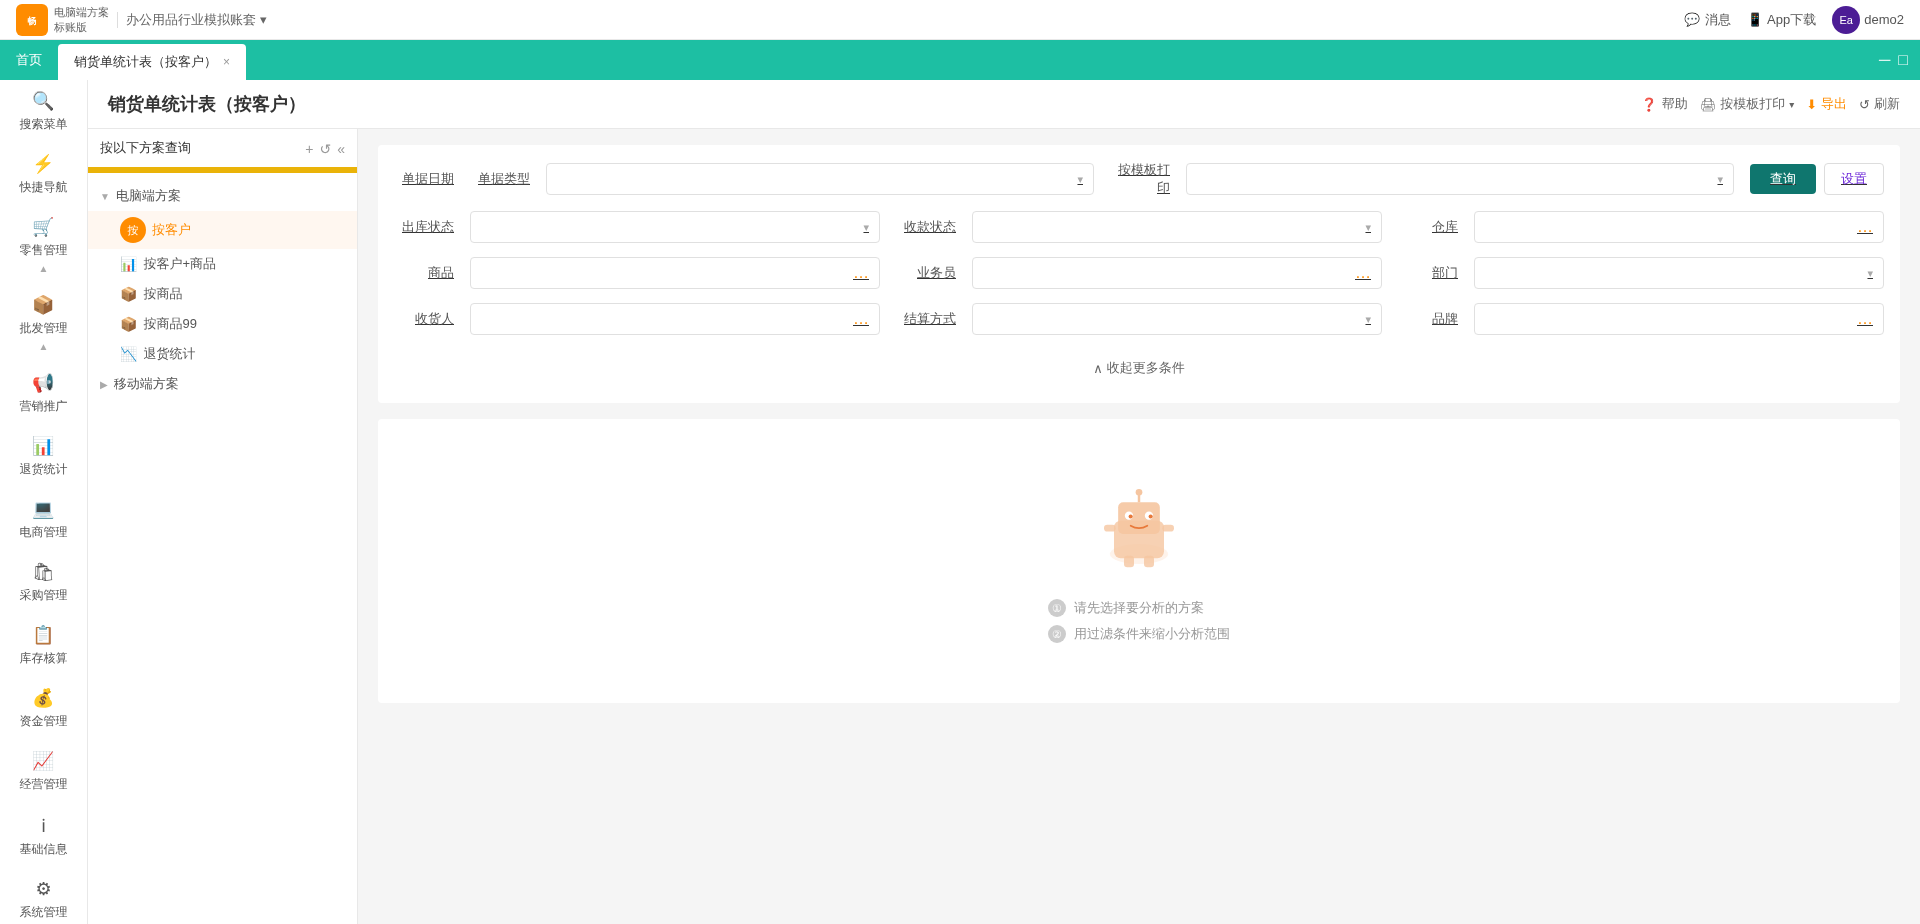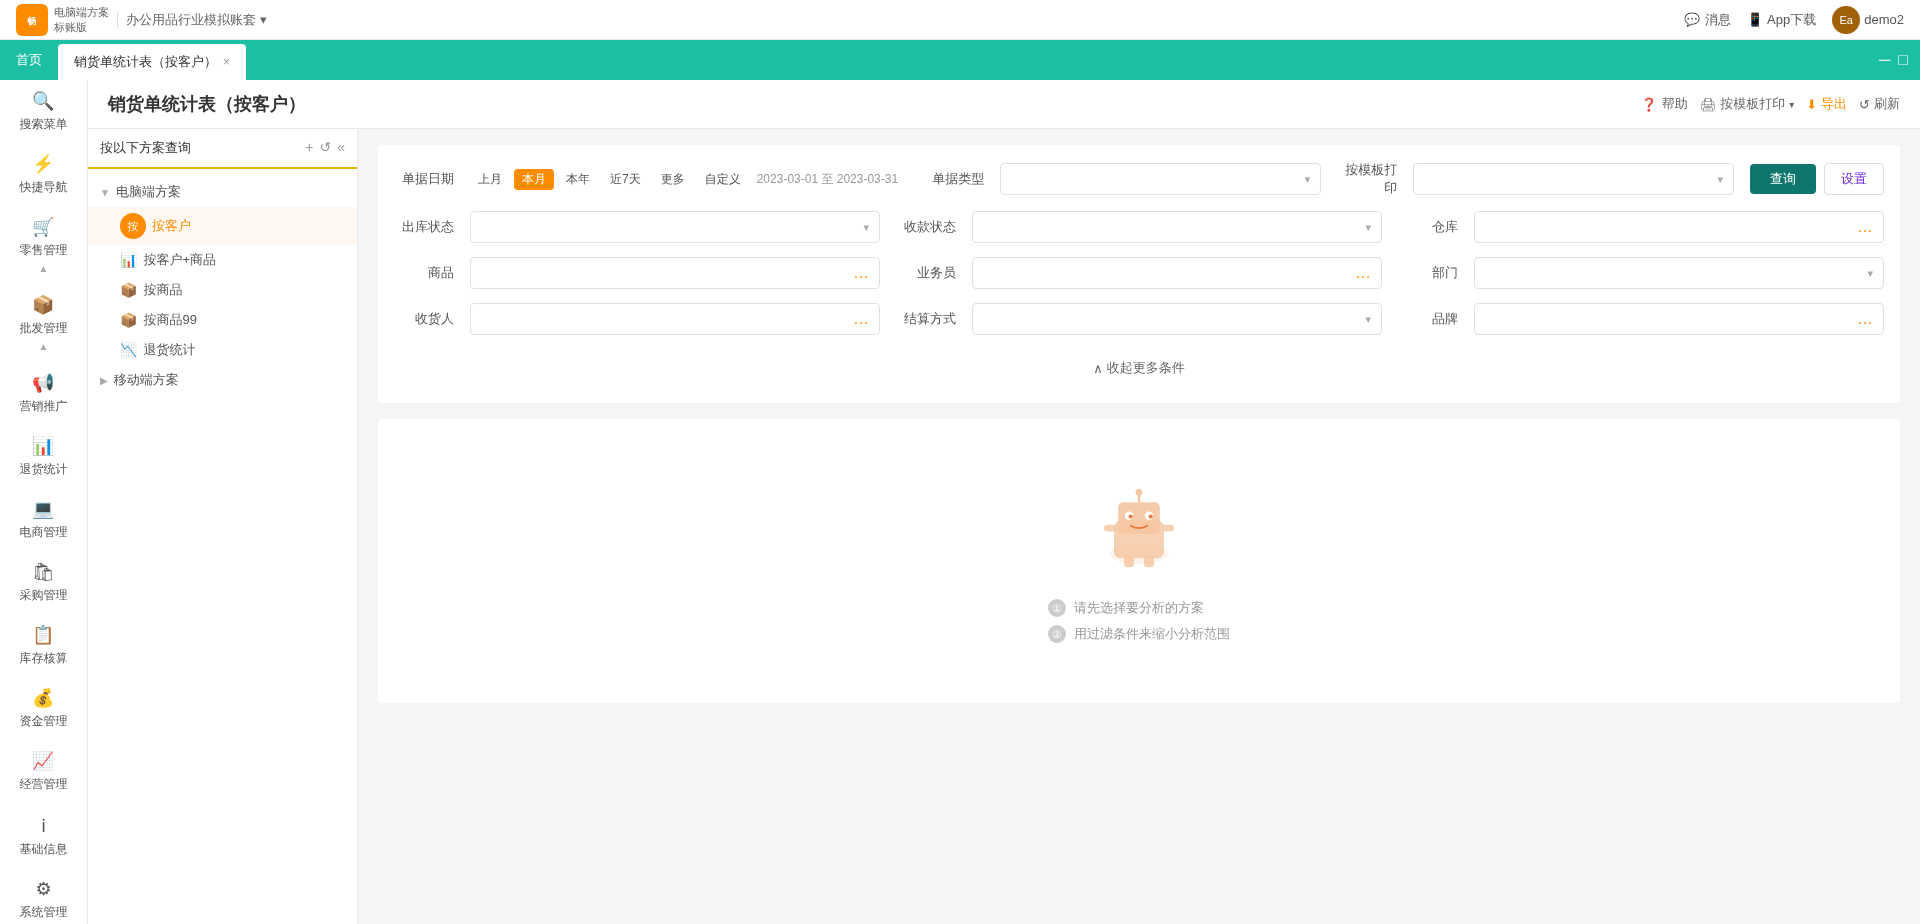--- a/index.html
+++ b/index.html
@@ -7,21 +7,21 @@
 
     
     .top-bar { background: #fff; height: 40px; display: flex; align-items: center; justify-content: space-between; padding: 0 16px; border-bottom: 1px solid #e8e8e8; flex-shrink: 0; }
     .top-bar-left { display: flex; align-items: center; gap: 8px; }
     .logo-area { display: flex; align-items: center; gap: 6px; }
     .logo-icon { width: 32px; height: 32px; background: #ff8c00; border-radius: 6px; display: flex; align-items: center; justify-content: center; color: white; font-size: 10px; font-weight: bold; }
     .logo-text { font-size: 11px; color: #666; line-height: 1.3; }
     .top-bar-breadcrumb { font-size: 13px; color: #666; display: flex; align-items: center; gap: 4px; }
     .top-bar-right { display: flex; align-items: center; gap: 16px; }
     .top-bar-right-item { display: flex; align-items: center; gap: 4px; color: #555; font-size: 13px; cursor: pointer; }
-    .avatar { width: 28px; height: 28px; border-radius: 50%; background: #a16207; display: flex; align-items: center; justify-content: center; color: white; font-size: 11px; }
+    .avatar { width: 28px; height: 28px; border-radius: 50%; background: #4c1d95; display: flex; align-items: center; justify-content: center; color: white; font-size: 11px; }
 
     
     .nav-tabs { background: #1dbfa3; height: 40px; display: flex; align-items: center; padding: 0 0; flex-shrink: 0; }
     .nav-tab { padding: 0 16px; height: 40px; display: flex; align-items: center; gap: 6px; cursor: pointer; color: rgba(255,255,255,0.85); font-size: 13px; }
     .nav-tab.home { color: white; }
     .nav-tab.active { background: #fff; color: #333; border-radius: 4px 4px 0 0; margin-top: 4px; height: 36px; }
     .nav-tab-close { color: #999; font-size: 12px; cursor: pointer; }
     .nav-spacer { flex: 1; }
     .nav-actions { display: flex; align-items: center; gap: 8px; padding-right: 12px; color: rgba(255,255,255,0.9); }
     .nav-action-btn { background: none; border: none; color: rgba(255,255,255,0.9); cursor: pointer; font-size: 16px; }
@@ -42,40 +42,40 @@
     .page-title { font-size: 18px; font-weight: 600; color: #333; padding-bottom: 12px; }
     .page-header-actions { display: flex; align-items: center; gap: 12px; padding-bottom: 12px; }
     .header-action-btn { display: flex; align-items: center; gap: 4px; color: #666; font-size: 13px; cursor: pointer; }
     .header-action-btn.export { color: #ff8c00; }
 
     
     .two-panel { display: flex; flex: 1; overflow: hidden; }
 
     
     .scheme-panel { width: 270px; background: #fff; border-right: 1px solid #e8e8e8; overflow-y: auto; flex-shrink: 0; }
-    .scheme-panel-header { display: flex; align-items: flex-start; justify-content: space-between; padding: 10px 12px; border-bottom: 2px solid #eab308; }
+    .scheme-panel-header { display: flex; align-items: flex-end; justify-content: space-between; padding: 10px 12px; border-bottom: 6px solid #eab308; }
     .scheme-panel-title { font-size: 13px; color: #333; font-weight: 500; }
     .scheme-panel-actions { display: flex; align-items: center; gap: 6px; }
     .scheme-action-icon { color: #999; cursor: pointer; font-size: 14px; }
 
     .scheme-tree { padding: 8px 0; }
     .scheme-tree-group { }
     .scheme-tree-group-title { display: flex; align-items: center; gap: 6px; padding: 6px 12px; font-size: 13px; color: #555; cursor: pointer; }
     .scheme-tree-item { display: flex; align-items: center; gap: 6px; padding: 6px 12px 6px 32px; font-size: 13px; color: #555; cursor: pointer; }
     .scheme-tree-item.active { color: #ff8c00; background: #fff7f0; }
     .scheme-tree-icon { font-size: 14px; color: #aaa; }
     .tree-arrow { font-size: 10px; color: #aaa; }
     .active-dot { width: 26px; height: 26px; border-radius: 50%; background: #ff8c00; display: flex; align-items: center; justify-content: center; color: white; font-size: 11px; flex-shrink: 0; }
 
     
     .filter-panel { flex: 1; overflow-y: auto; padding: 16px 20px; background: #f5f5f5; }
 
     
     .filter-form { background: #fff; border-radius: 4px; padding: 16px; margin-bottom: 0; }
-    .filter-row { display: flex; align-items: center; gap: 16px; margin-bottom: 14px; }
+    .filter-row { display: flex; align-items: center; gap: 16px; margin-bottom: 14px; text-decoration: underline; }
     .filter-row:last-child { margin-bottom: 0; }
     .filter-label { width: 60px; color: #555; font-size: 13px; flex-shrink: 0; text-align: right; }
     .filter-field { flex: 1; display: flex; align-items: center; gap: 8px; }
     .filter-select-wrap { flex: 1; height: 32px; border: 1px solid #e0e0e0; border-radius: 4px; padding: 0 10px; font-size: 13px; color: #333; background: #fff; display: flex; align-items: center; justify-content: space-between; cursor: pointer; }
     .filter-select-wrap .chevron { color: #aaa; font-size: 11px; }
     .filter-dots { color: #ff8c00; font-size: 16px; cursor: pointer; margin-left: 4px; }
 
     
     .date-filter-btns { display: flex; align-items: center; gap: 4px; }
     .date-btn { padding: 2px 8px; border: none; background: none; font-size: 12px; color: #555; cursor: pointer; border-radius: 2px; }
@@ -287,31 +287,20 @@
             </div>
           </div>
         </div>
       </div>
 
       <div class="filter-panel">
         <div class="filter-form">
 
           <div class="filter-row">
             <span class="filter-label">单据日期</span>
-            <div class="filter-field" style="gap:4px; flex: 2.2;">
-              <div class="date-filter-btns">
-                <button class="date-btn">上月</button>
-                <button class="date-btn active">本月</button>
-                <button class="date-btn">本年</button>
-                <button class="date-btn">近7天</button>
-                <button class="date-btn">更多</button>
-                <button class="date-btn">自定义</button>
-              </div>
-              <span class="date-range-text">2023-03-01 至 2023-03-31</span>
-            </div>
             <span class="filter-label">单据类型</span>
             <div class="filter-select-wrap" style="flex:1.5;">
               <span></span>
               <span class="chevron">▾</span>
             </div>
             <span class="filter-label">按模板打印</span>
             <div class="filter-select-wrap" style="flex:1.5;">
               <span></span>
               <span class="chevron">▾</span>
             </div>

